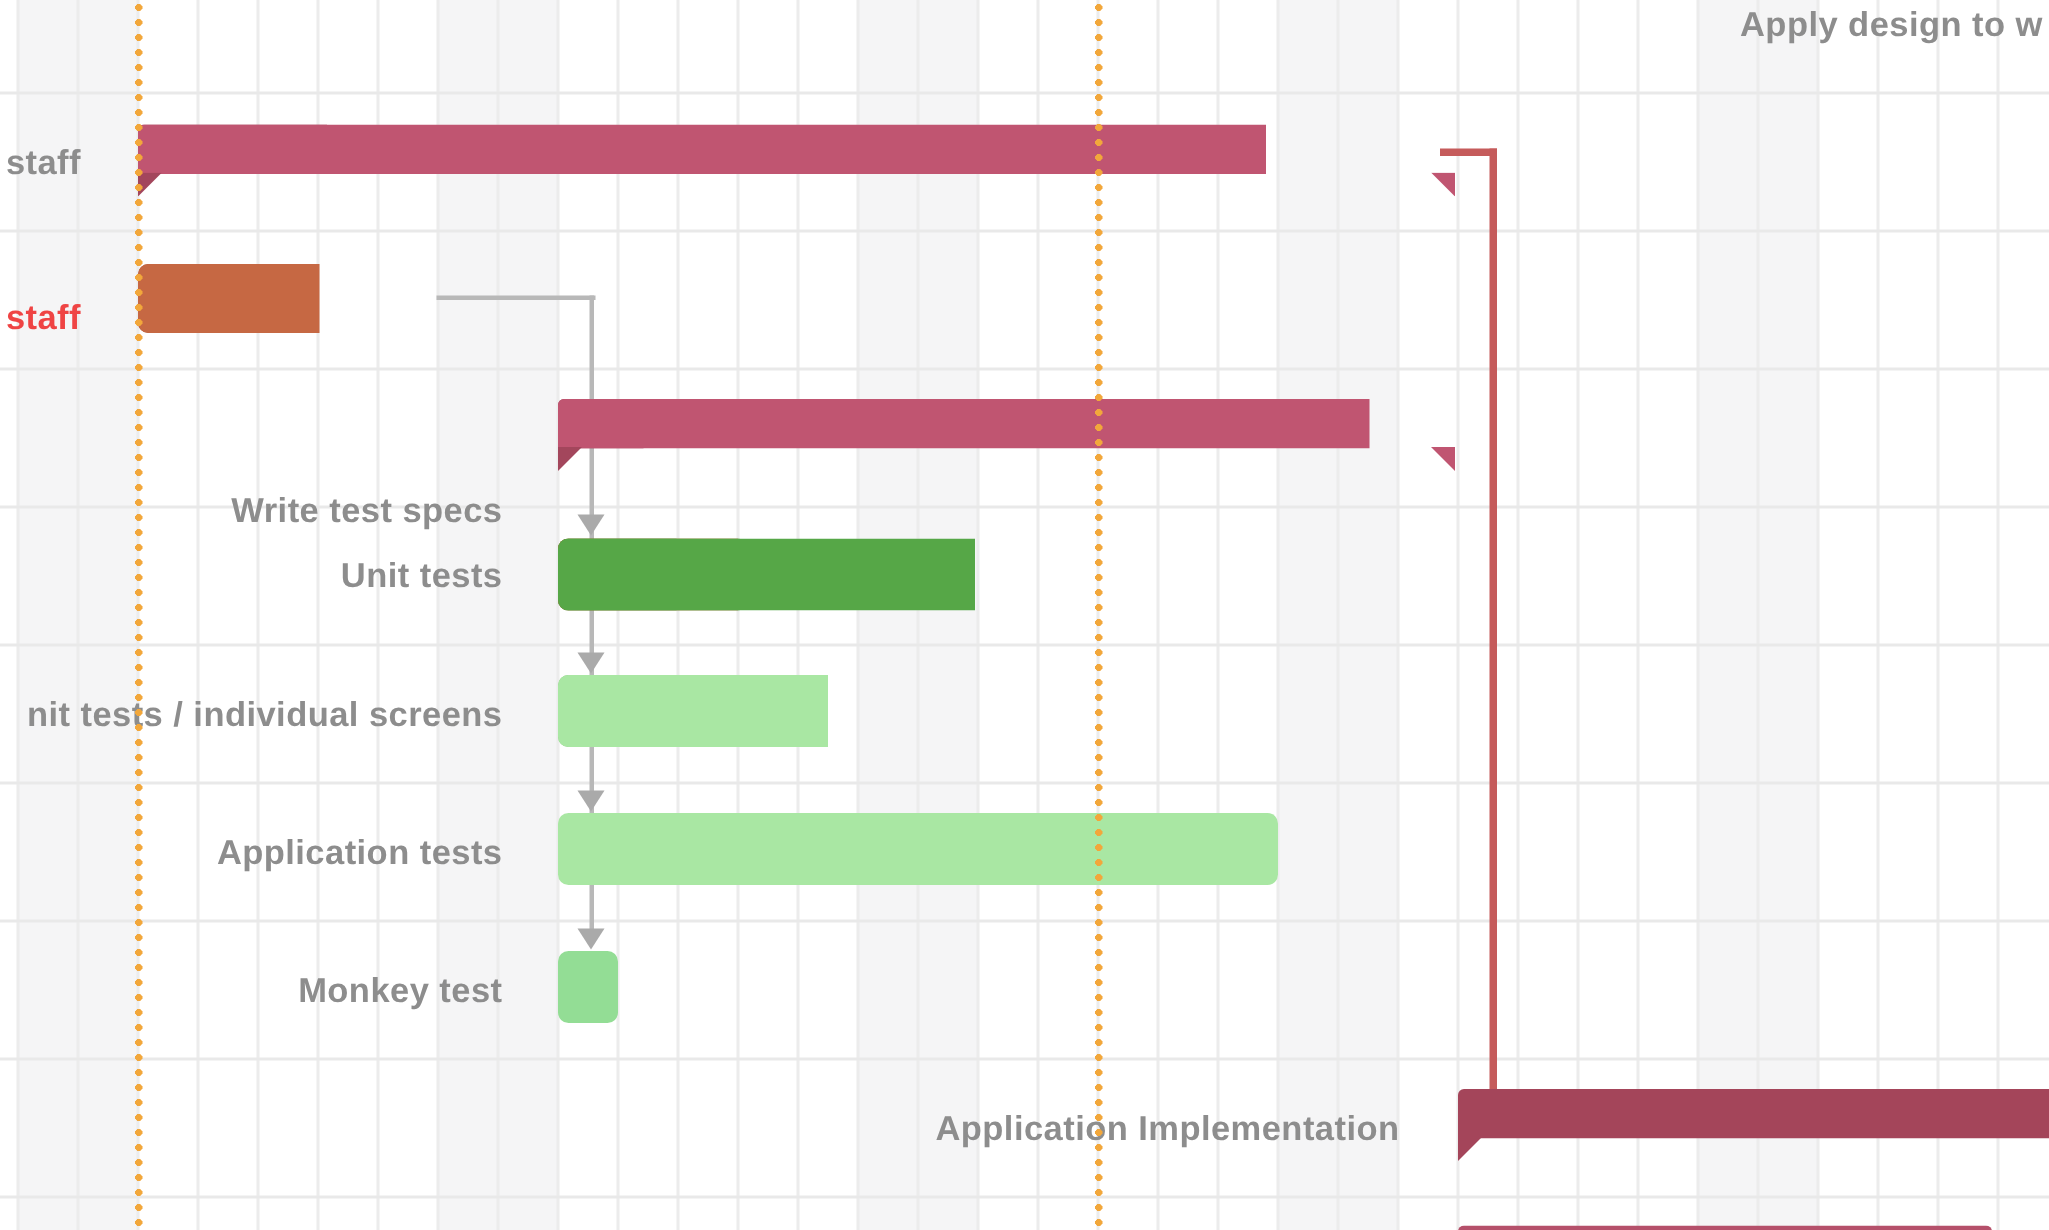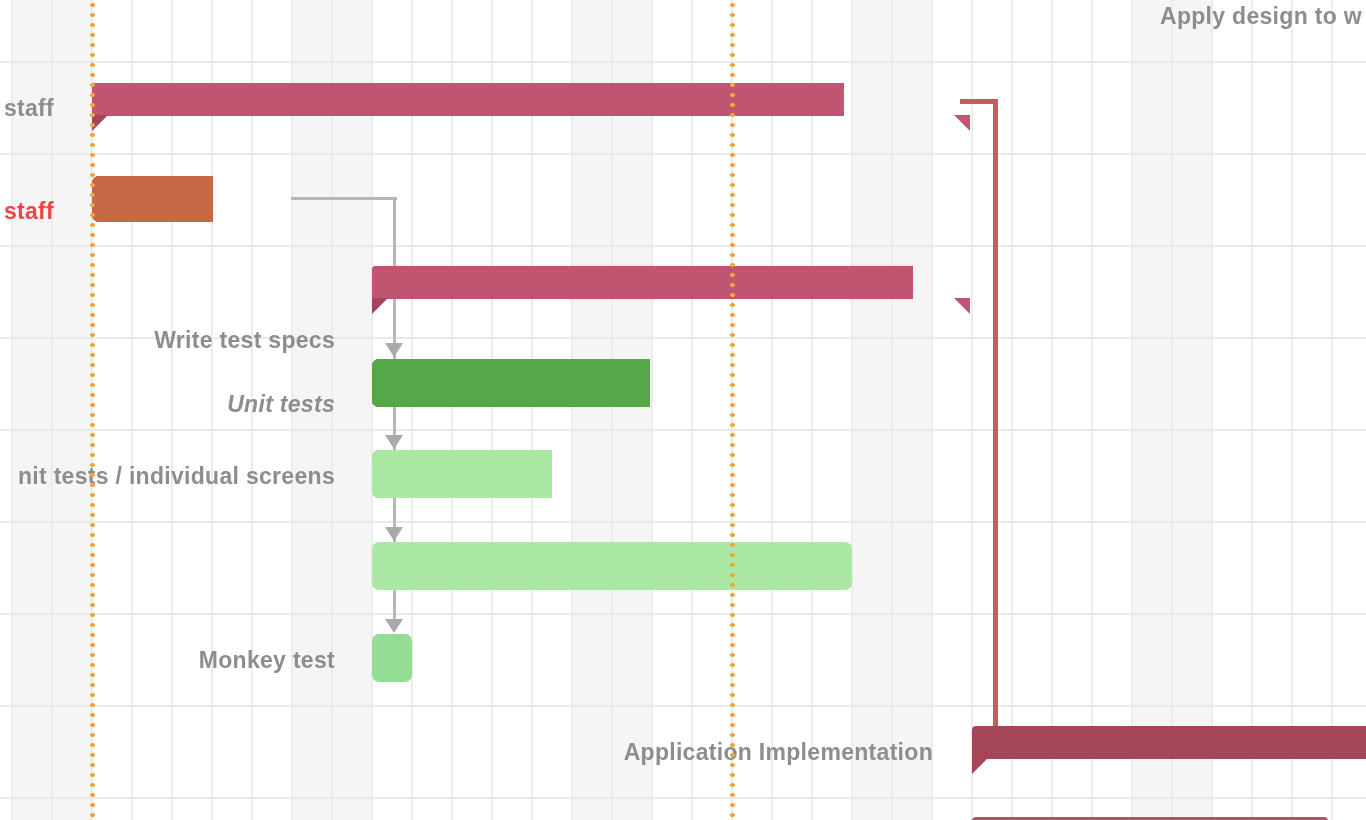--- a/index.html
+++ b/index.html
@@ -117,19 +117,20 @@
       <div class="segment" style="width: 420px; background: rgb(164, 69, 90);"></div>
     </div>
     <div class="notch" style="left: 972px; top: 758px; background: rgb(164, 69, 90); clip-path: polygon(0px 0px, 100% 0px, 0px 100%);"></div>
     <div class="bar" style="left: 972px; top: 817px; width: 356px; height: 8px; border-radius: 7px;">
       <div class="segment" style="width: 356px; background: rgb(181, 80, 106);"></div>
     </div>
     <div class="label" style="top: 0px; color: rgb(141, 141, 141); left: 1160px;">Apply design to w</div>
     <div class="label" style="top: 92px; color: rgb(141, 141, 141); right: 1312px;">staff</div>
     <div class="label" style="top: 183px; color: #ef4444; right: 1312px; margin-top: 12px;">staff</div>
     <div class="label" style="top: 276px; color: rgb(141, 141, 141); right: 1031px; margin-top: 48px;">Write test specs</div>
-    <div class="label" style="top: 388px; color: rgb(141, 141, 141); right: 1031px; font-style: italic;">Unit tests</div>
+    <div class="label" style="top: 367px; color: rgb(141, 141, 141); right: 1031px;">Unit tests</div>
     <div class="label" style="top: 460px; color: rgb(141, 141, 141); right: 1031px;">nit tests / individual screens</div>
+    <div class="label" style="top: 552px; color: rgb(141, 141, 141); right: 1031px;">Application tests</div>
     <div class="label" style="top: 644px; color: rgb(141, 141, 141); right: 1031px;">Monkey test</div>
     <div class="label" style="top: 736px; color: rgb(141, 141, 141); right: 433px;">Application Implementation</div>
     <div class="marker" style="left: 90px; background-image: radial-gradient(2.4px at 2.5px 5px, rgb(242, 167, 59) 97%, transparent 100%);"></div>
     <div class="marker" style="left: 730px; background-image: radial-gradient(2.4px at 2.5px 5px, rgb(242, 167, 59) 97%, transparent 100%);"></div>
   </div>
 
 </body></html>

